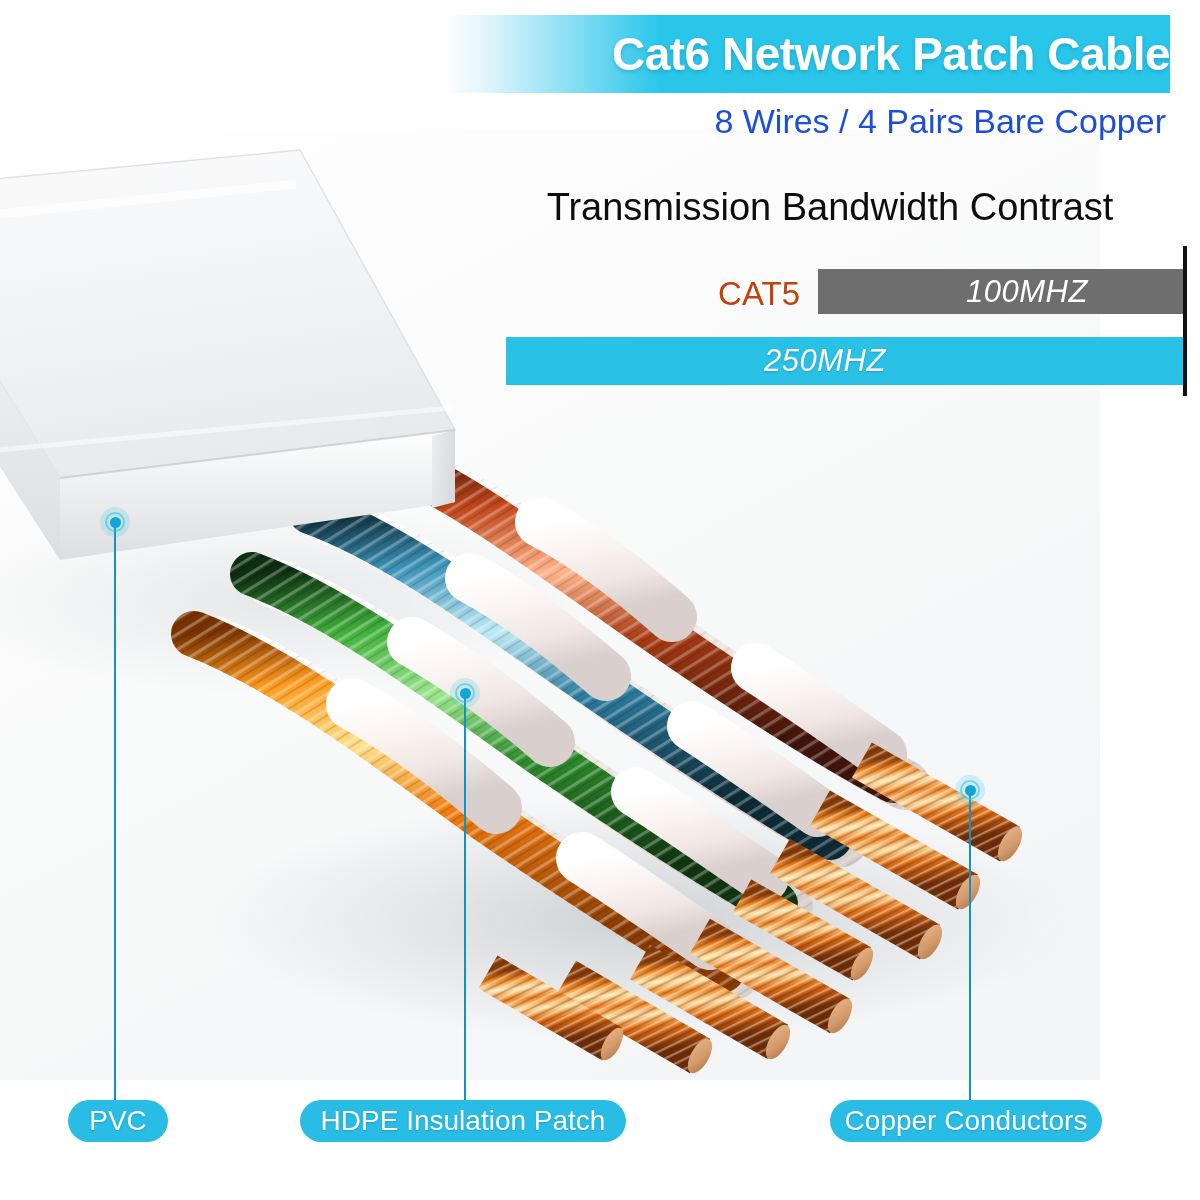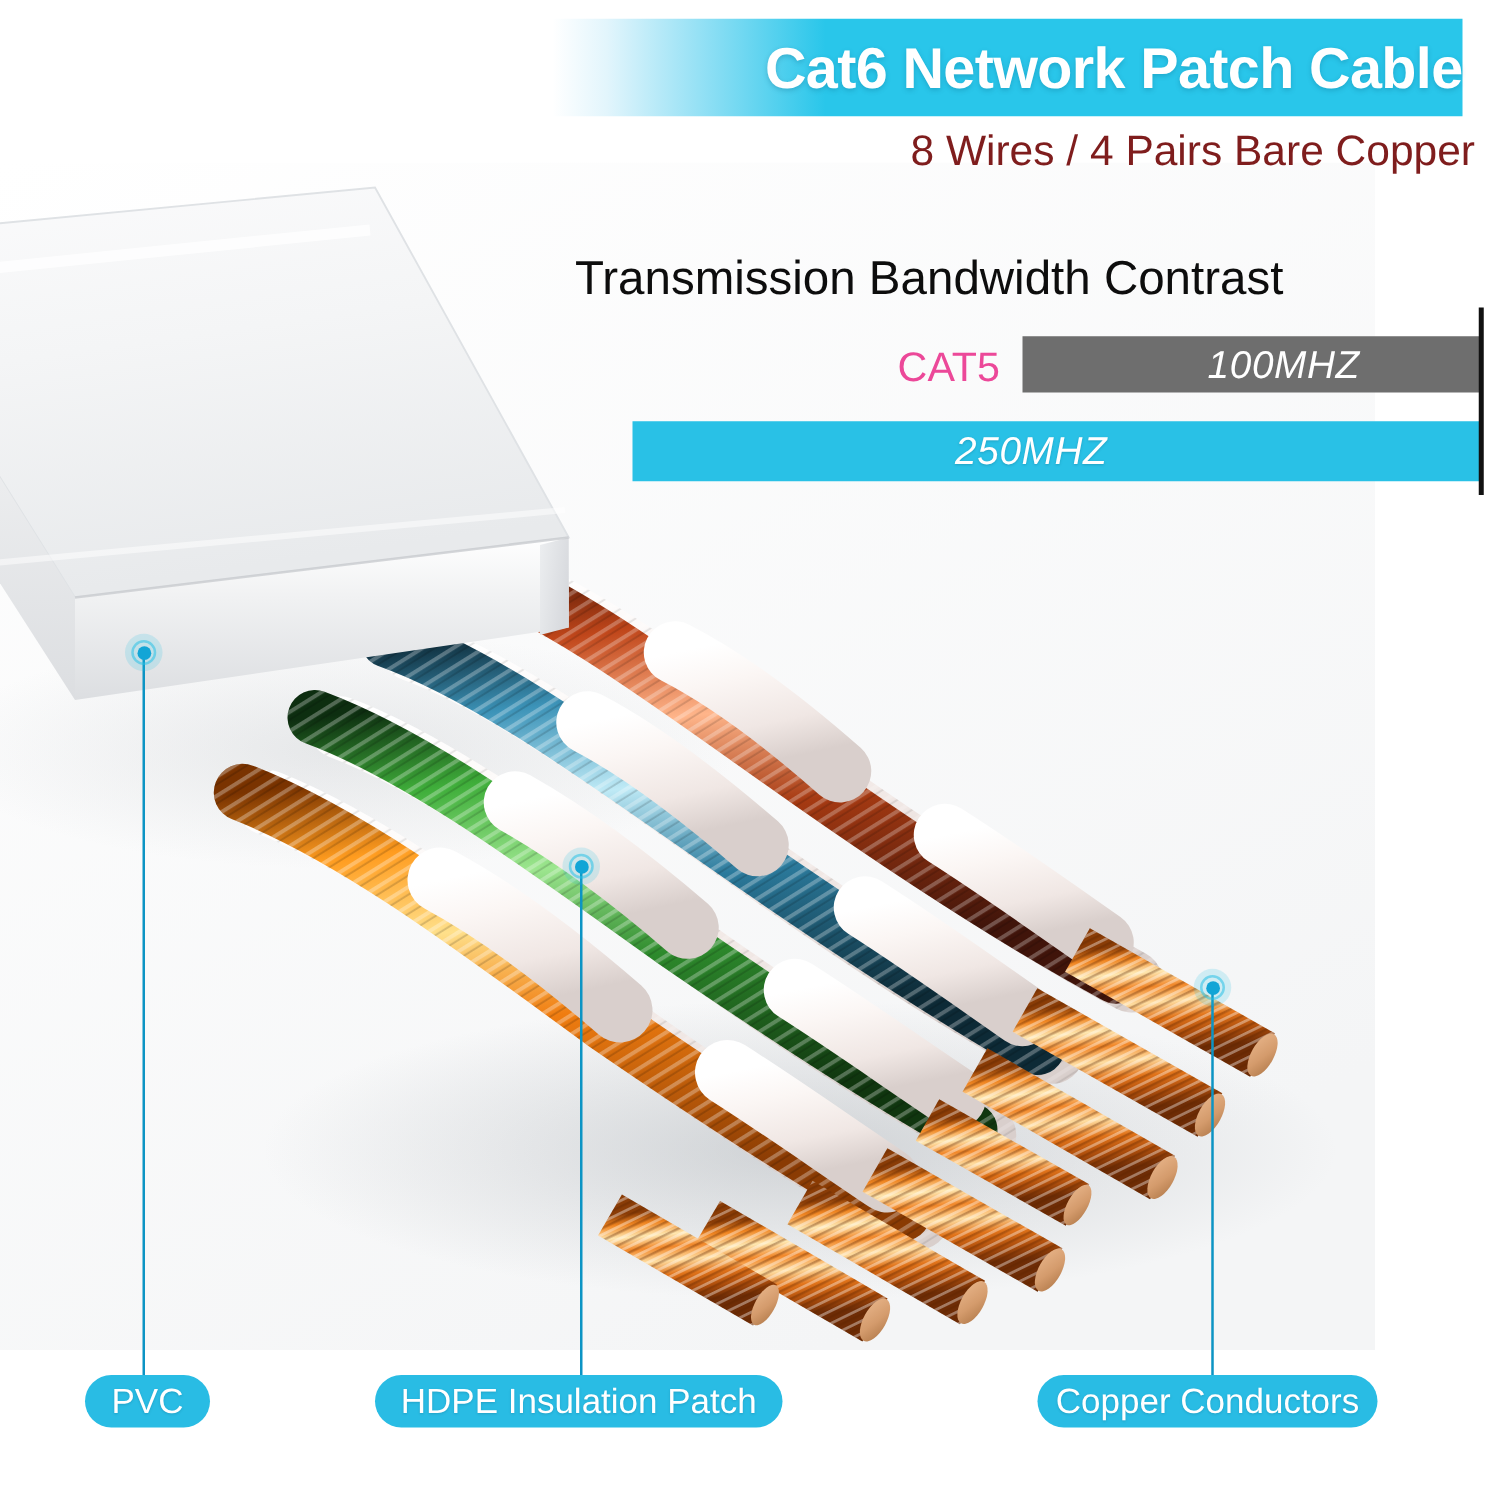--- a/index.html
+++ b/index.html
@@ -45,53 +45,53 @@
     font-size: 46px;
     font-weight: bold;
     letter-spacing: -0.5px;
     white-space: nowrap;
     text-shadow: 0 2px 4px rgba(0,80,110,0.25);
   }
 
   
   #subtitle {
     position: absolute;
-    left: 600px;
+    left: 586px;
     top: 102px;
     width: 580px;
     text-align: right;
     font-size: 34px;
-    color: #7f1d1d;
+    color: #1d4ed8;
     white-space: nowrap;
   }
 
   
   #chart-title {
     position: absolute;
     left: 460px;
-    top: 202px;
+    top: 186px;
     width: 740px;
-    text-align: left;
+    text-align: center;
     font-size: 38px;
     color: #0d0d0d;
     white-space: nowrap;
   }
   #chart-axis {
     position: absolute;
     left: 1183px;
     top: 246px;
     width: 4px;
     height: 150px;
     background: #111111;
   }
 
   .bar-label {
     position: absolute;
     font-size: 33px;
-    color: #ec4899;
+    color: #c2410c;
     white-space: nowrap;
     text-align: right;
   }
   .bar {
     position: absolute;
     display: flex;
     align-items: center;
     justify-content: center;
     box-sizing: border-box;
   }

